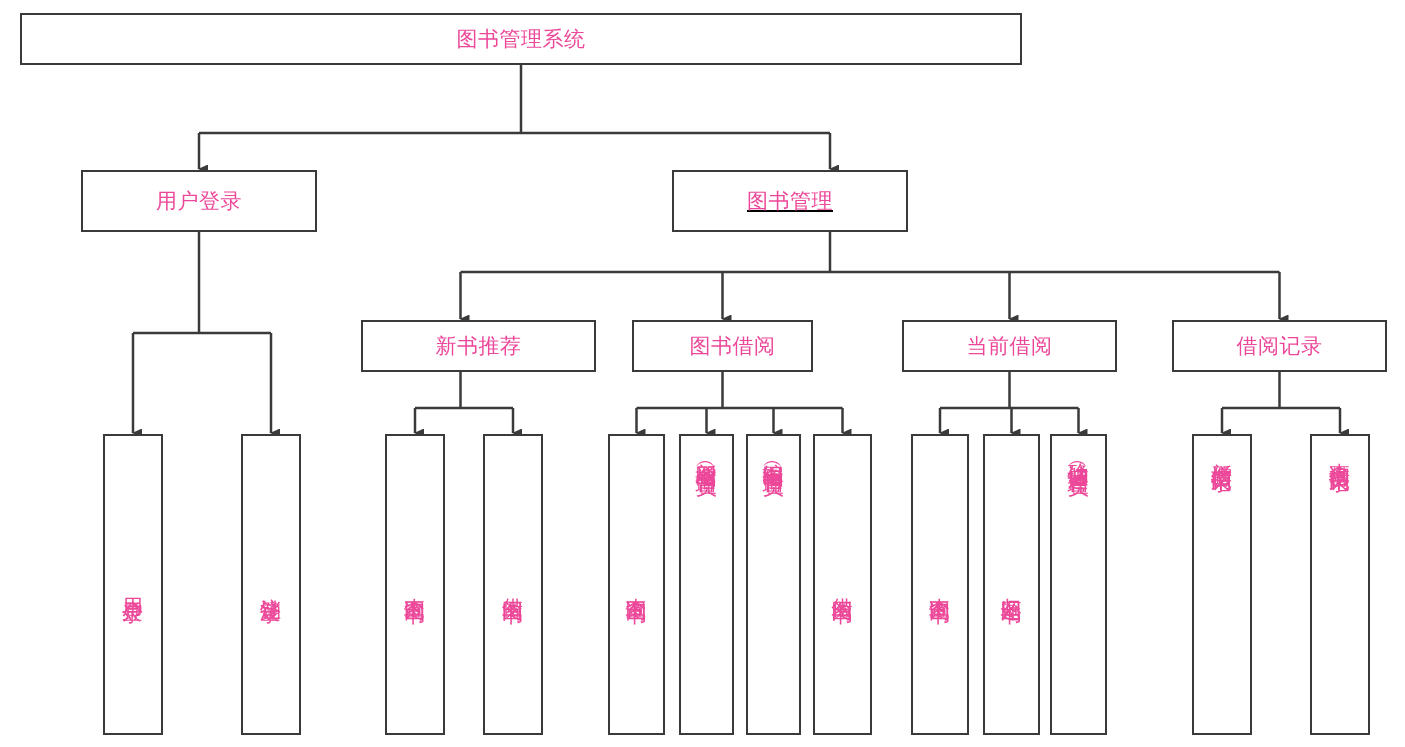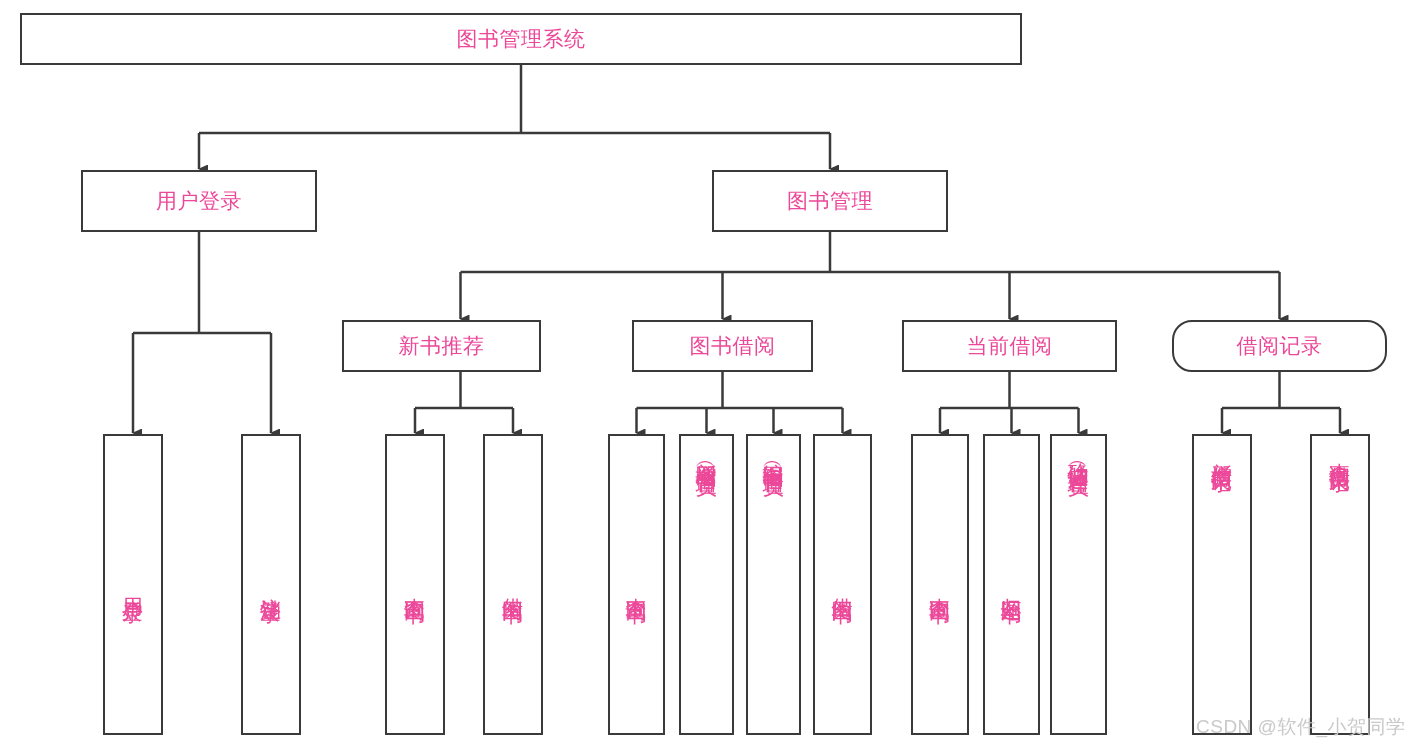--- a/index.html
+++ b/index.html
@@ -117,33 +117,33 @@
       </g>
   </svg>
 
   <div id="node-layer">
       <div class="node-box" style="left: 20px; top: 13px; width: 1002px; height: 52px;">
         <span class="node-label">图书管理系统</span>
       </div>
       <div class="node-box" style="left: 81px; top: 170px; width: 236px; height: 62px;">
         <span class="node-label">用户登录</span>
       </div>
-      <div class="node-box" style="left: 712px; top: 170px; width: 236px; height: 62px;">
+      <div class="node-box" style="left: 672px; top: 170px; width: 236px; height: 62px; text-decoration: underline;">
         <span class="node-label">图书管理</span>
       </div>
-      <div class="node-box" style="left: 342px; top: 320px; width: 199px; height: 52px;">
+      <div class="node-box" style="left: 361px; top: 320px; width: 235px; height: 52px;">
         <span class="node-label">新书推荐</span>
       </div>
       <div class="node-box" style="left: 632px; top: 320px; width: 181px; height: 52px; padding-left: 20px;">
         <span class="node-label">图书借阅</span>
       </div>
       <div class="node-box" style="left: 902px; top: 320px; width: 215px; height: 52px;">
         <span class="node-label">当前借阅</span>
       </div>
-      <div class="node-box" style="left: 1172px; top: 320px; width: 215px; height: 52px; border-radius: 20px;">
+      <div class="node-box" style="left: 1172px; top: 320px; width: 215px; height: 52px;">
         <span class="node-label">借阅记录</span>
       </div>
       <div class="node-box vertical centered" style="left: 103px; top: 434px; width: 60px; height: 301px;">
         <span class="node-label">用户登录</span>
       </div>
       <div class="node-box vertical centered" style="left: 241px; top: 434px; width: 60px; height: 301px;">
         <span class="node-label">注销登录</span>
       </div>
       <div class="node-box vertical centered" style="left: 385px; top: 434px; width: 60px; height: 301px;">
         <span class="node-label">查询图书</span>
@@ -173,15 +173,14 @@
         <span class="node-label">确认归还（管理员）</span>
       </div>
       <div class="node-box vertical" style="left: 1192px; top: 434px; width: 60px; height: 301px;">
         <span class="node-label">新增借阅记录</span>
       </div>
       <div class="node-box vertical" style="left: 1310px; top: 434px; width: 60px; height: 301px;">
         <span class="node-label">查询借阅记录</span>
       </div>
     </div>
 
-  <div class="watermark" style="left: 1196px; top: 714px;">CSDN @软件_小贺同学</div>
 
 </div>
 
 </body></html>

